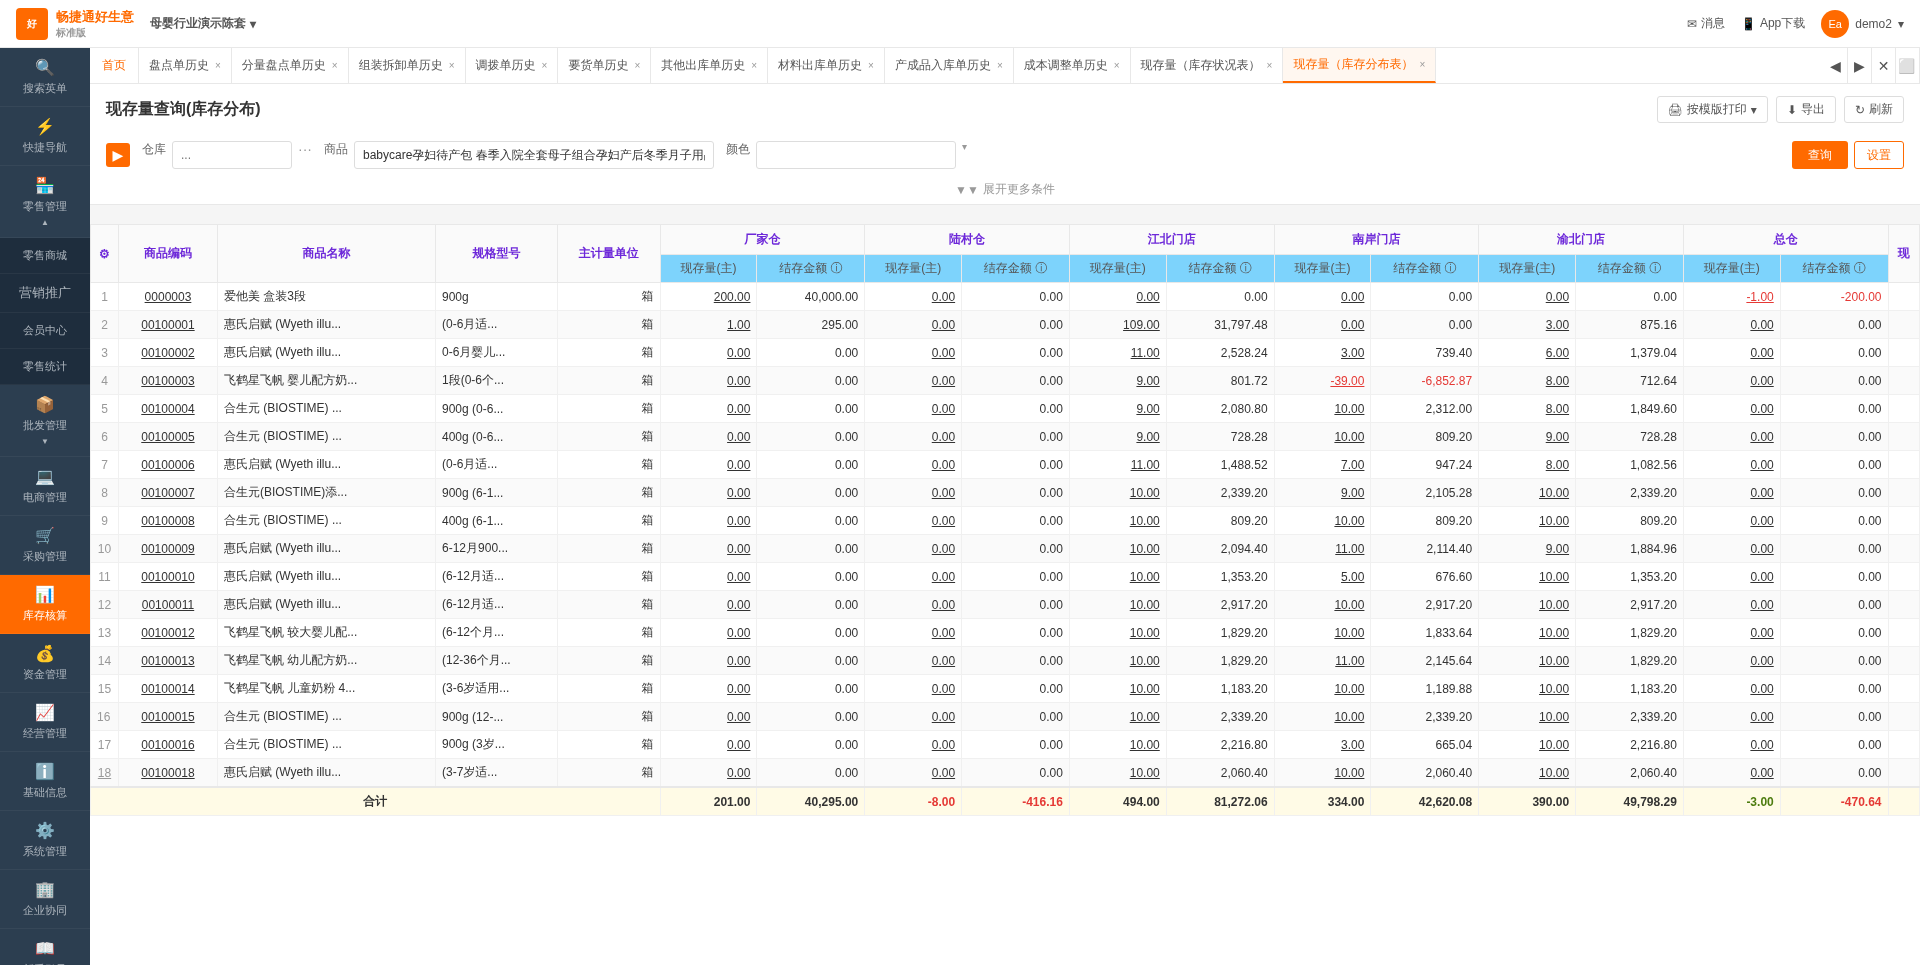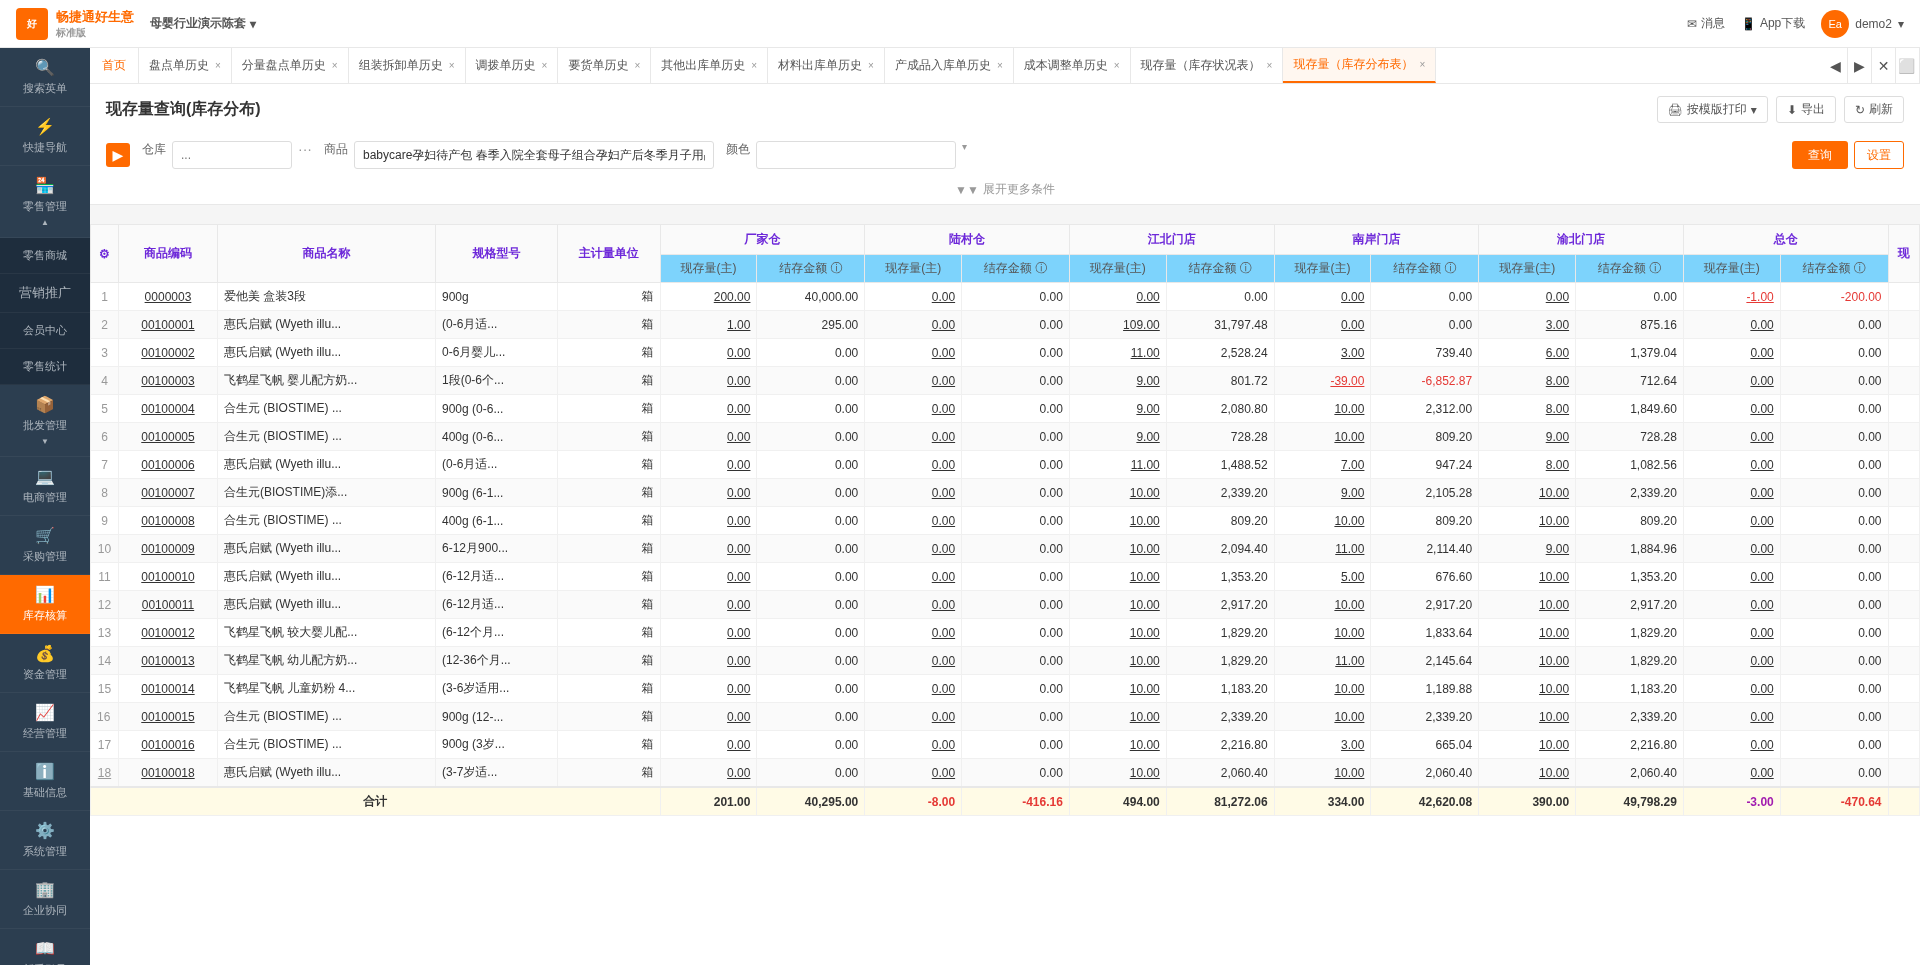--- a/index.html
+++ b/index.html
@@ -934,20 +934,20 @@
             <td class="number">201.00</td>
             <td class="number">40,295.00</td>
             <td class="number" style="color: rgb(229, 57, 53);">-8.00</td>
             <td class="number" style="color: rgb(229, 57, 53); margin-top: 12px;">-416.16</td>
             <td class="number">494.00</td>
             <td class="number">81,272.06</td>
             <td class="number">334.00</td>
             <td class="number">42,620.08</td>
             <td class="number">390.00</td>
             <td class="number">49,798.29</td>
-            <td class="number" style="color: #a21caf;">-3.00</td>
+            <td class="number" style="color: #4d7c0f;">-3.00</td>
             <td class="number" style="color: rgb(229, 57, 53);">-470.64</td>
             <td class="number"></td>
           </tr>
         </tbody>
     </table>
   </div>
 </div>
 
 </body></html>

